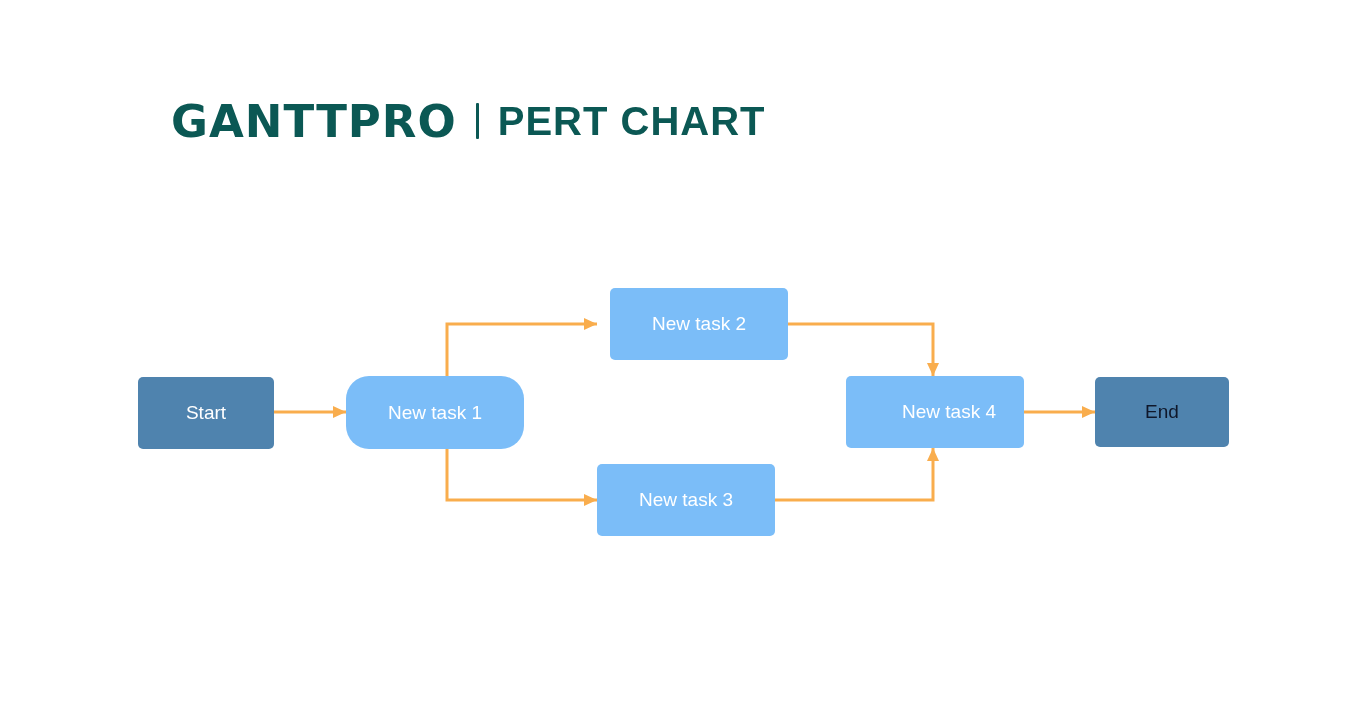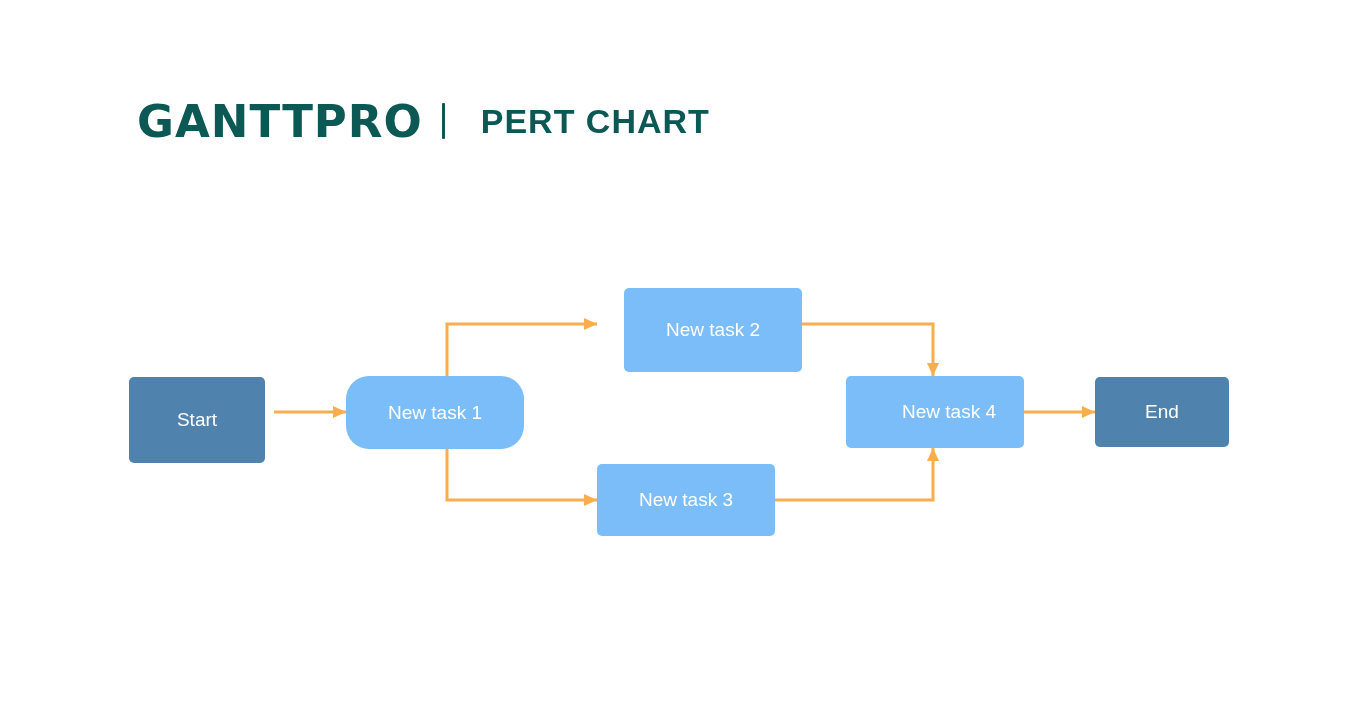--- a/index.html
+++ b/index.html
@@ -18,32 +18,33 @@
     left: 137px; top: 96px; height: 50px;
     display: flex; align-items: center;
   }
   .logo {
     font-family: "DejaVu Sans", sans-serif;
     font-weight: 800;
     font-size: 45px;
     letter-spacing: 1px;
     color: var(--brand, #0b5854);
     line-height: 1;
+    margin-left: 34px;
   }
   .header-divider {
     width: 3px; height: 36px;
     background: var(--brand, #0b5854);
     margin: 0 19px 0 19px;
     border-radius: 1px;
   }
   .title {
-    margin: 17px;
+    margin: 0;
     font-family: "Liberation Sans", sans-serif;
     font-weight: 700;
-    font-size: 34px;
+    font-size: 40px;
     letter-spacing: 1px;
     color: var(--brand, #0b5854);
     line-height: 1;
   }
 
   
   .canvas { position: absolute; inset: 0; }
   .edges { position: absolute; inset: 0; pointer-events: none; }
 
   .node {
@@ -53,23 +54,23 @@
     font-size: 19px;
     font-weight: 400;
     border-radius: 5px;
     box-sizing: border-box;
     cursor: pointer;
     user-select: none;
   }
   .node.milestone { background: var(--milestone, #4f83ae); }
   .node.task      { background: var(--task, #7bbdf8); }
 
-  #node-start { left: 129px;  top: 377px; width: 136px; height: 86px; }
+  #node-start { left: 138px;  top: 377px; width: 136px; height: 72px; }
   #node-task1 { left: 346px;  top: 376px; width: 178px; height: 73px; }
-  #node-task2 { left: 624px;  top: 288px; width: 178px; height: 84px; }
+  #node-task2 { left: 610px;  top: 288px; width: 178px; height: 72px; }
   #node-task3 { left: 597px;  top: 464px; width: 178px; height: 72px; }
   #node-task4 { left: 846px;  top: 376px; width: 178px; height: 72px; }
   #node-end   { left: 1095px; top: 377px; width: 134px; height: 70px; }
 </style>
 </head>
 <body>
 
 <div class="page">
 
   <header class="header">
@@ -99,16 +100,16 @@
     <div class="node milestone" id="node-start" style="color: rgb(255, 255, 255);">Start</div>
 
     <div class="node task" id="node-task1" style="color: rgb(255, 255, 255); border-radius: 23px;">New task 1</div>
 
     <div class="node task" id="node-task2" style="color: rgb(255, 255, 255);">New task 2</div>
 
     <div class="node task" id="node-task3" style="color: rgb(255, 255, 255);">New task 3</div>
 
     <div class="node task" id="node-task4" style="color: rgb(255, 255, 255); padding-left: 28px;">New task 4</div>
 
-    <div class="node milestone" id="node-end" style="color: #ffffff;">End</div>
+    <div class="node milestone" id="node-end" style="color: #0f172a;">End</div>
 
   </div>
 </div>
 
 </body></html>

